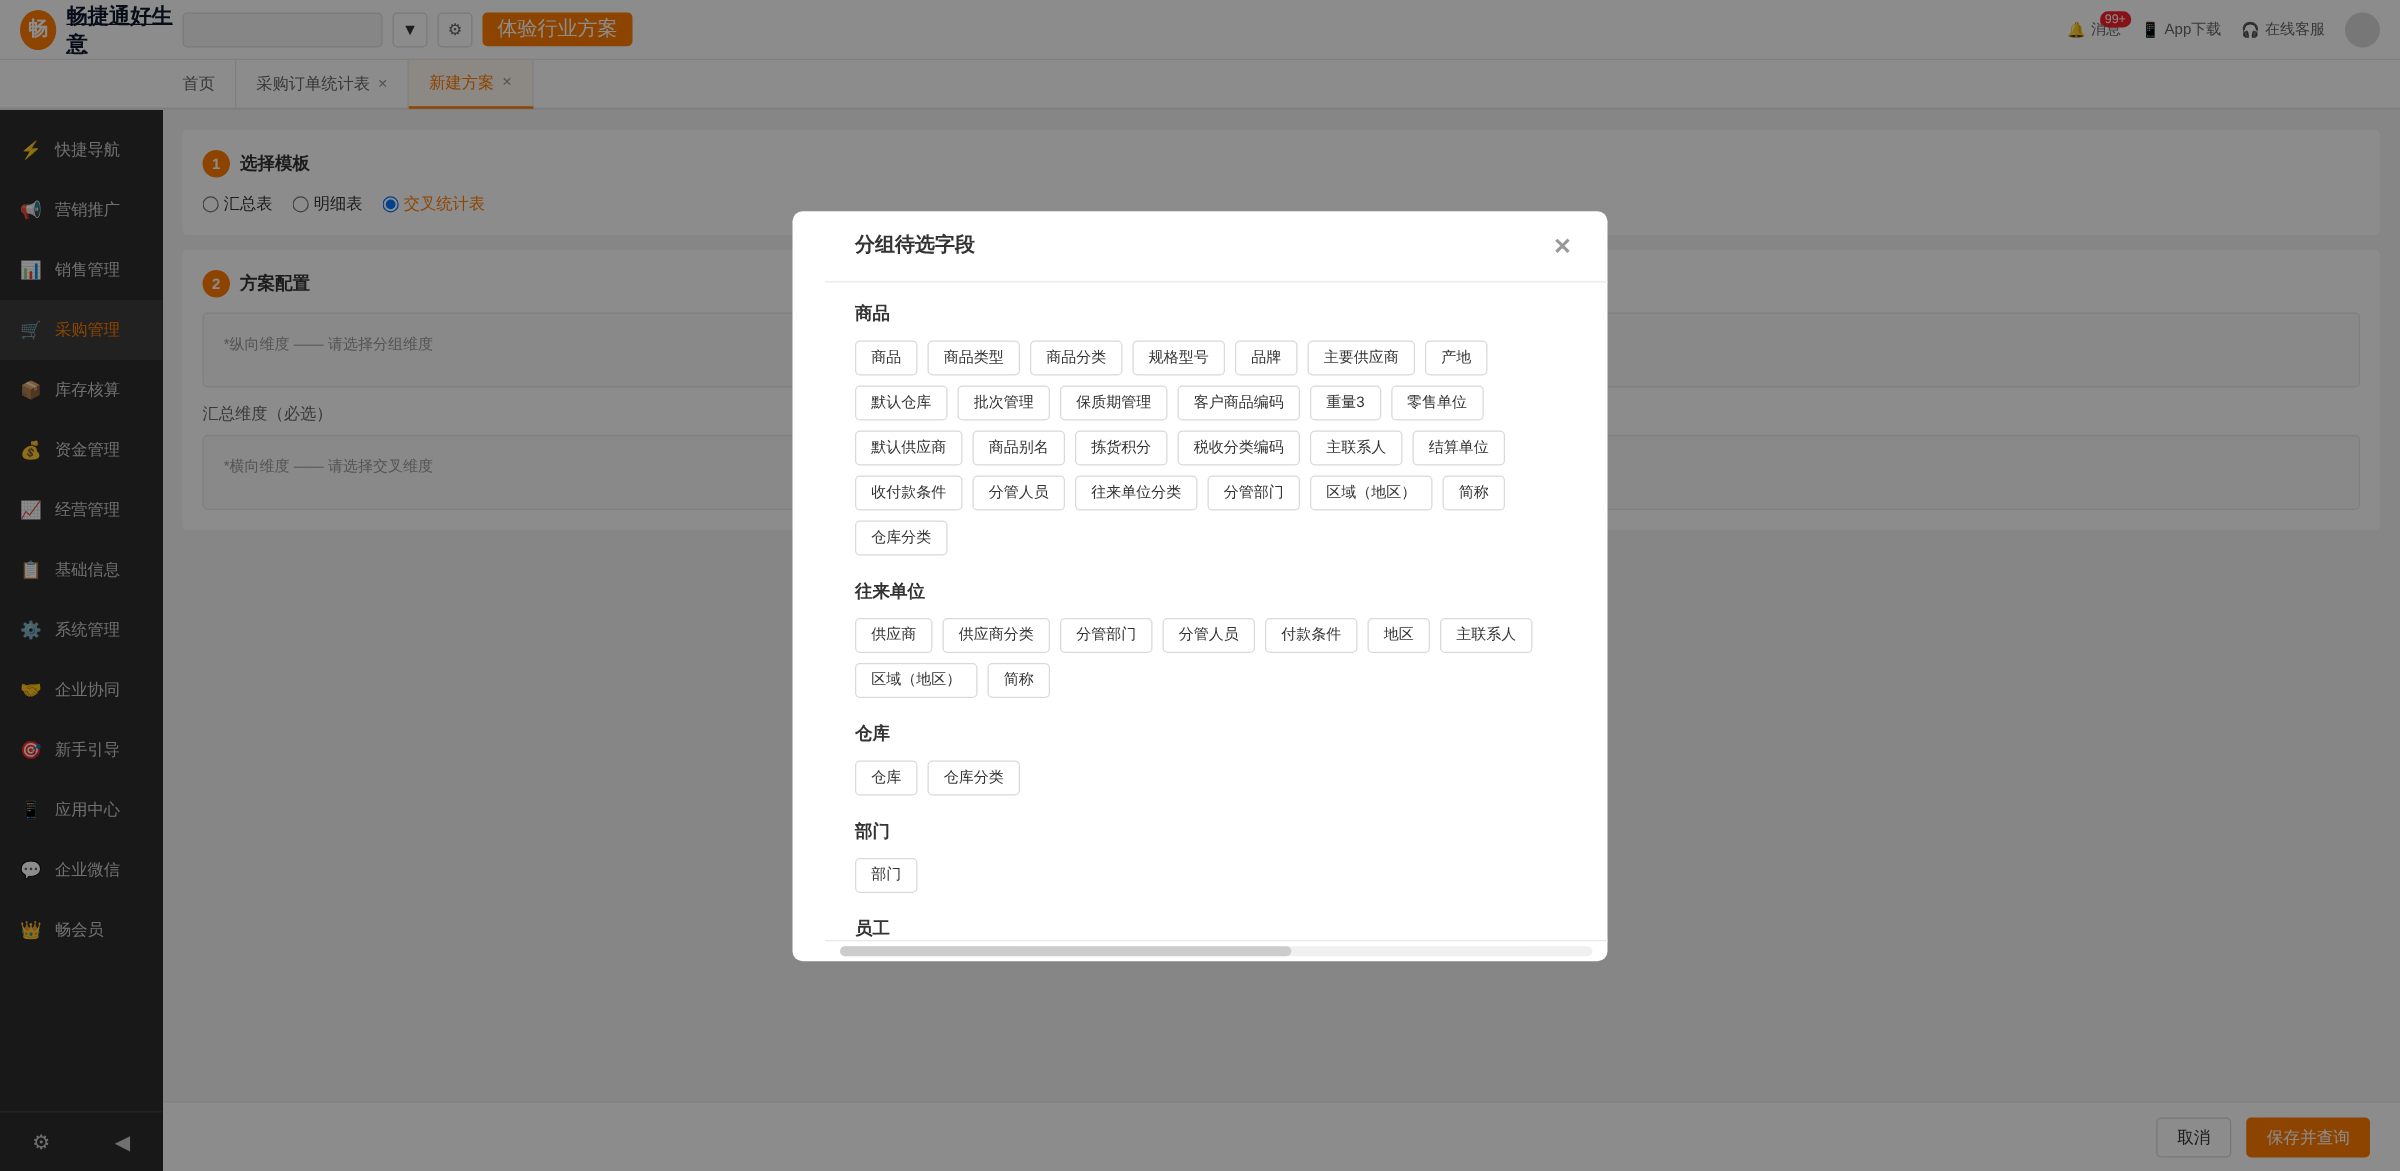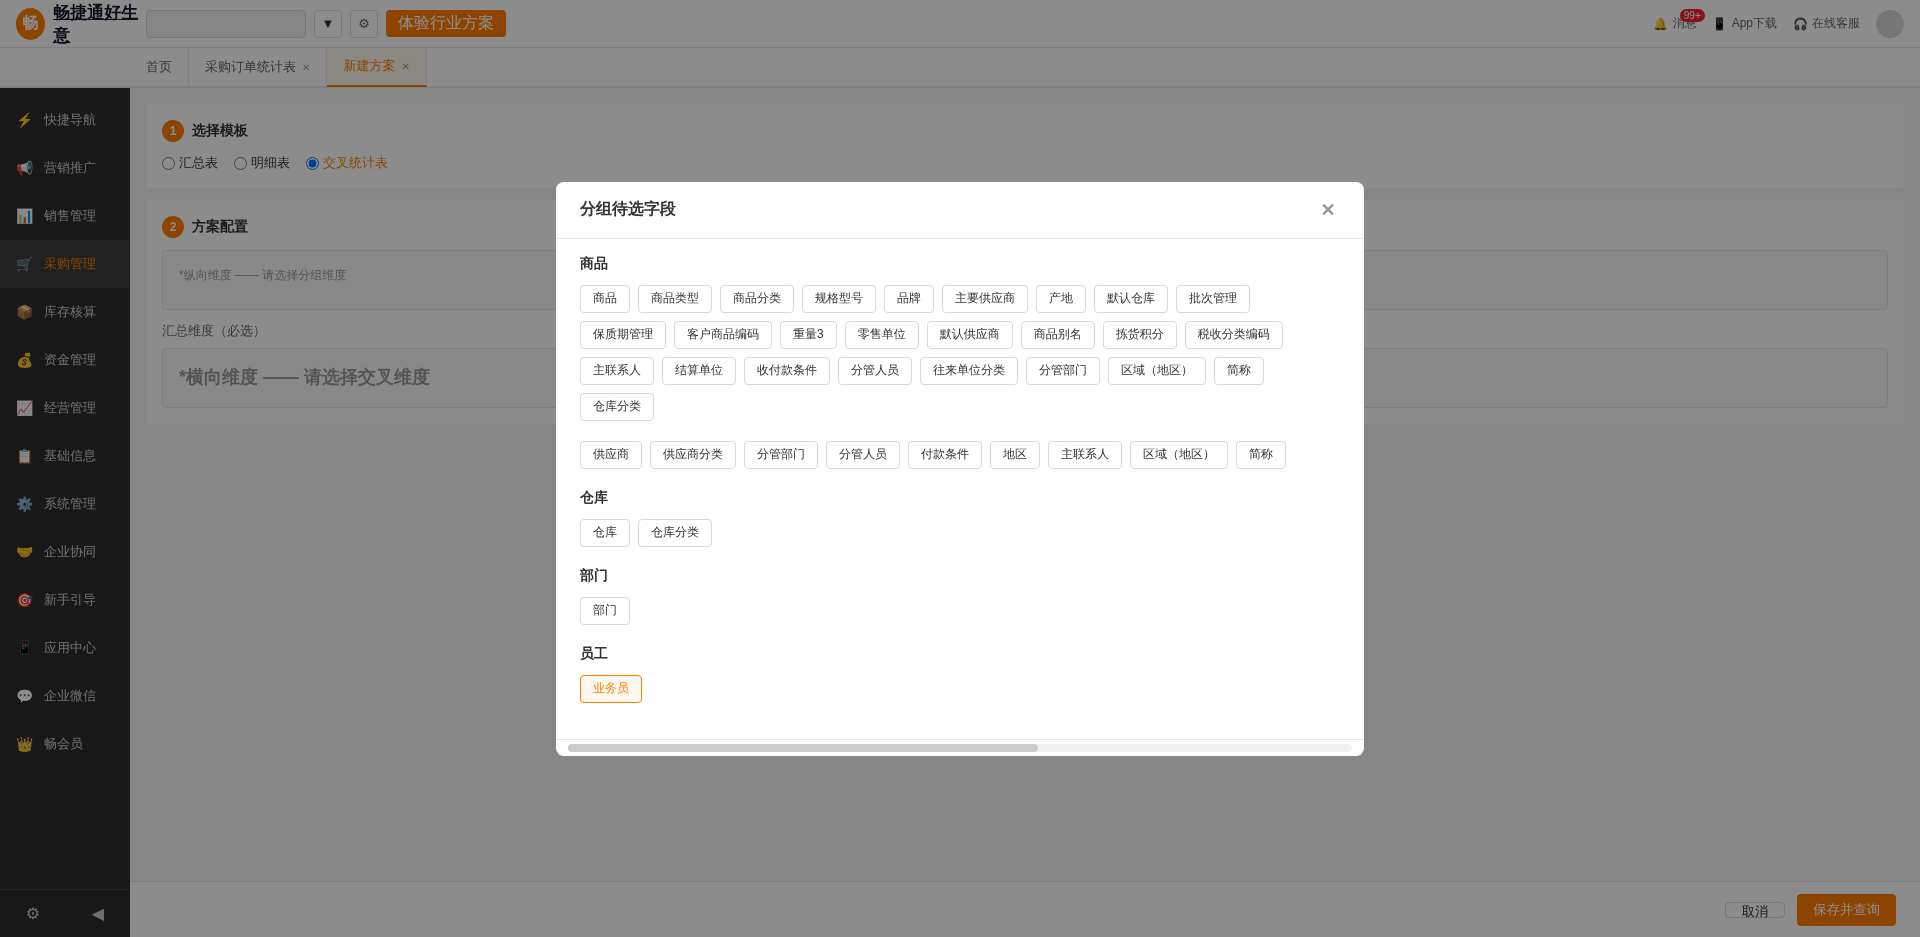--- a/index.html
+++ b/index.html
@@ -164,44 +164,45 @@
       position: fixed; bottom: 0; left: 130px; right: 0;
       height: 56px;
       background: #fff;
       border-top: 1px solid #e8e8e8;
       display: flex; align-items: center; justify-content: flex-end;
       padding: 0 24px;
       gap: 12px;
       z-index: 97;
     }
     .btn-cancel {
-      height: 16px; padding: 0 16px;
+      height: 32px; padding: 0 16px;
       border: 1px solid #d9d9d9; background: #fff;
       border-radius: 4px; cursor: pointer; color: #333;
     }
     .btn-primary {
       height: 32px; padding: 0 16px;
       background: #ff7d00; color: #fff;
       border: none; border-radius: 4px; cursor: pointer;
     }
 
     
     .modal-overlay {
       position: fixed; top: 0; left: 0; right: 0; bottom: 0;
       background: rgba(0,0,0,0.45);
       z-index: 200;
       display: flex; align-items: center; justify-content: center;
     }
     .modal {
       background: #fff;
       border-radius: 8px;
-      width: 808px;
+      width: 652px;
       max-height: 600px;
       display: flex; flex-direction: column;
       position: relative;
+      padding-left: 26px;
     }
     .modal-header {
       padding: 16px 24px;
       border-bottom: 1px solid #e8e8e8;
       display: flex; align-items: center; justify-content: space-between;
       font-size: 16px; font-weight: bold;
     }
     .modal-close {
       cursor: pointer; color: #999; font-size: 18px;
       width: 24px; height: 24px;
@@ -384,21 +385,21 @@
   <div class="section-card">
     <div class="step-label">
       <span class="step-num">2</span>
       <span>方案配置</span>
     </div>
     <div style="border:1px solid #e8e8e8; border-radius:4px; padding:16px; min-height:60px; background:#fafafa; margin-bottom:12px;">
       <span style="color:#999; font-size:12px;">*纵向维度 —— 请选择分组维度</span>
     </div>
     <div style="color:#666; font-size:13px; margin-bottom:8px;">汇总维度（必选）</div>
     <div style="border:1px solid #e8e8e8; border-radius:4px; padding:16px; min-height:60px; background:#fafafa;">
-      <span style="color:#999; font-size:18px;font-weight:bold;">*横向维度 —— 请选择交叉维度</span>
+      <span style="color:#999; font-size:12px;">*横向维度 —— 请选择交叉维度</span>
     </div>
   </div>
 </div>
 
 <div class="bottom-bar">
   <button class="btn-cancel">取消</button>
   <button class="btn-primary">保存并查询</button>
 </div>
 
 <div class="modal-overlay">
@@ -435,20 +436,21 @@
           <div class="field-tag">分管人员</div>
           <div class="field-tag">往来单位分类</div>
           <div class="field-tag">分管部门</div>
           <div class="field-tag">区域（地区）</div>
           <div class="field-tag">简称</div>
           <div class="field-tag">仓库分类</div>
         </div>
       </div>
 
       <div class="field-section">
+        <div class="field-section-title">往来单位</div>
         <div class="field-grid">
           <div class="field-tag">供应商</div>
           <div class="field-tag">供应商分类</div>
           <div class="field-tag">分管部门</div>
           <div class="field-tag">分管人员</div>
           <div class="field-tag">付款条件</div>
           <div class="field-tag">地区</div>
           <div class="field-tag">主联系人</div>
           <div class="field-tag">区域（地区）</div>
           <div class="field-tag">简称</div>

